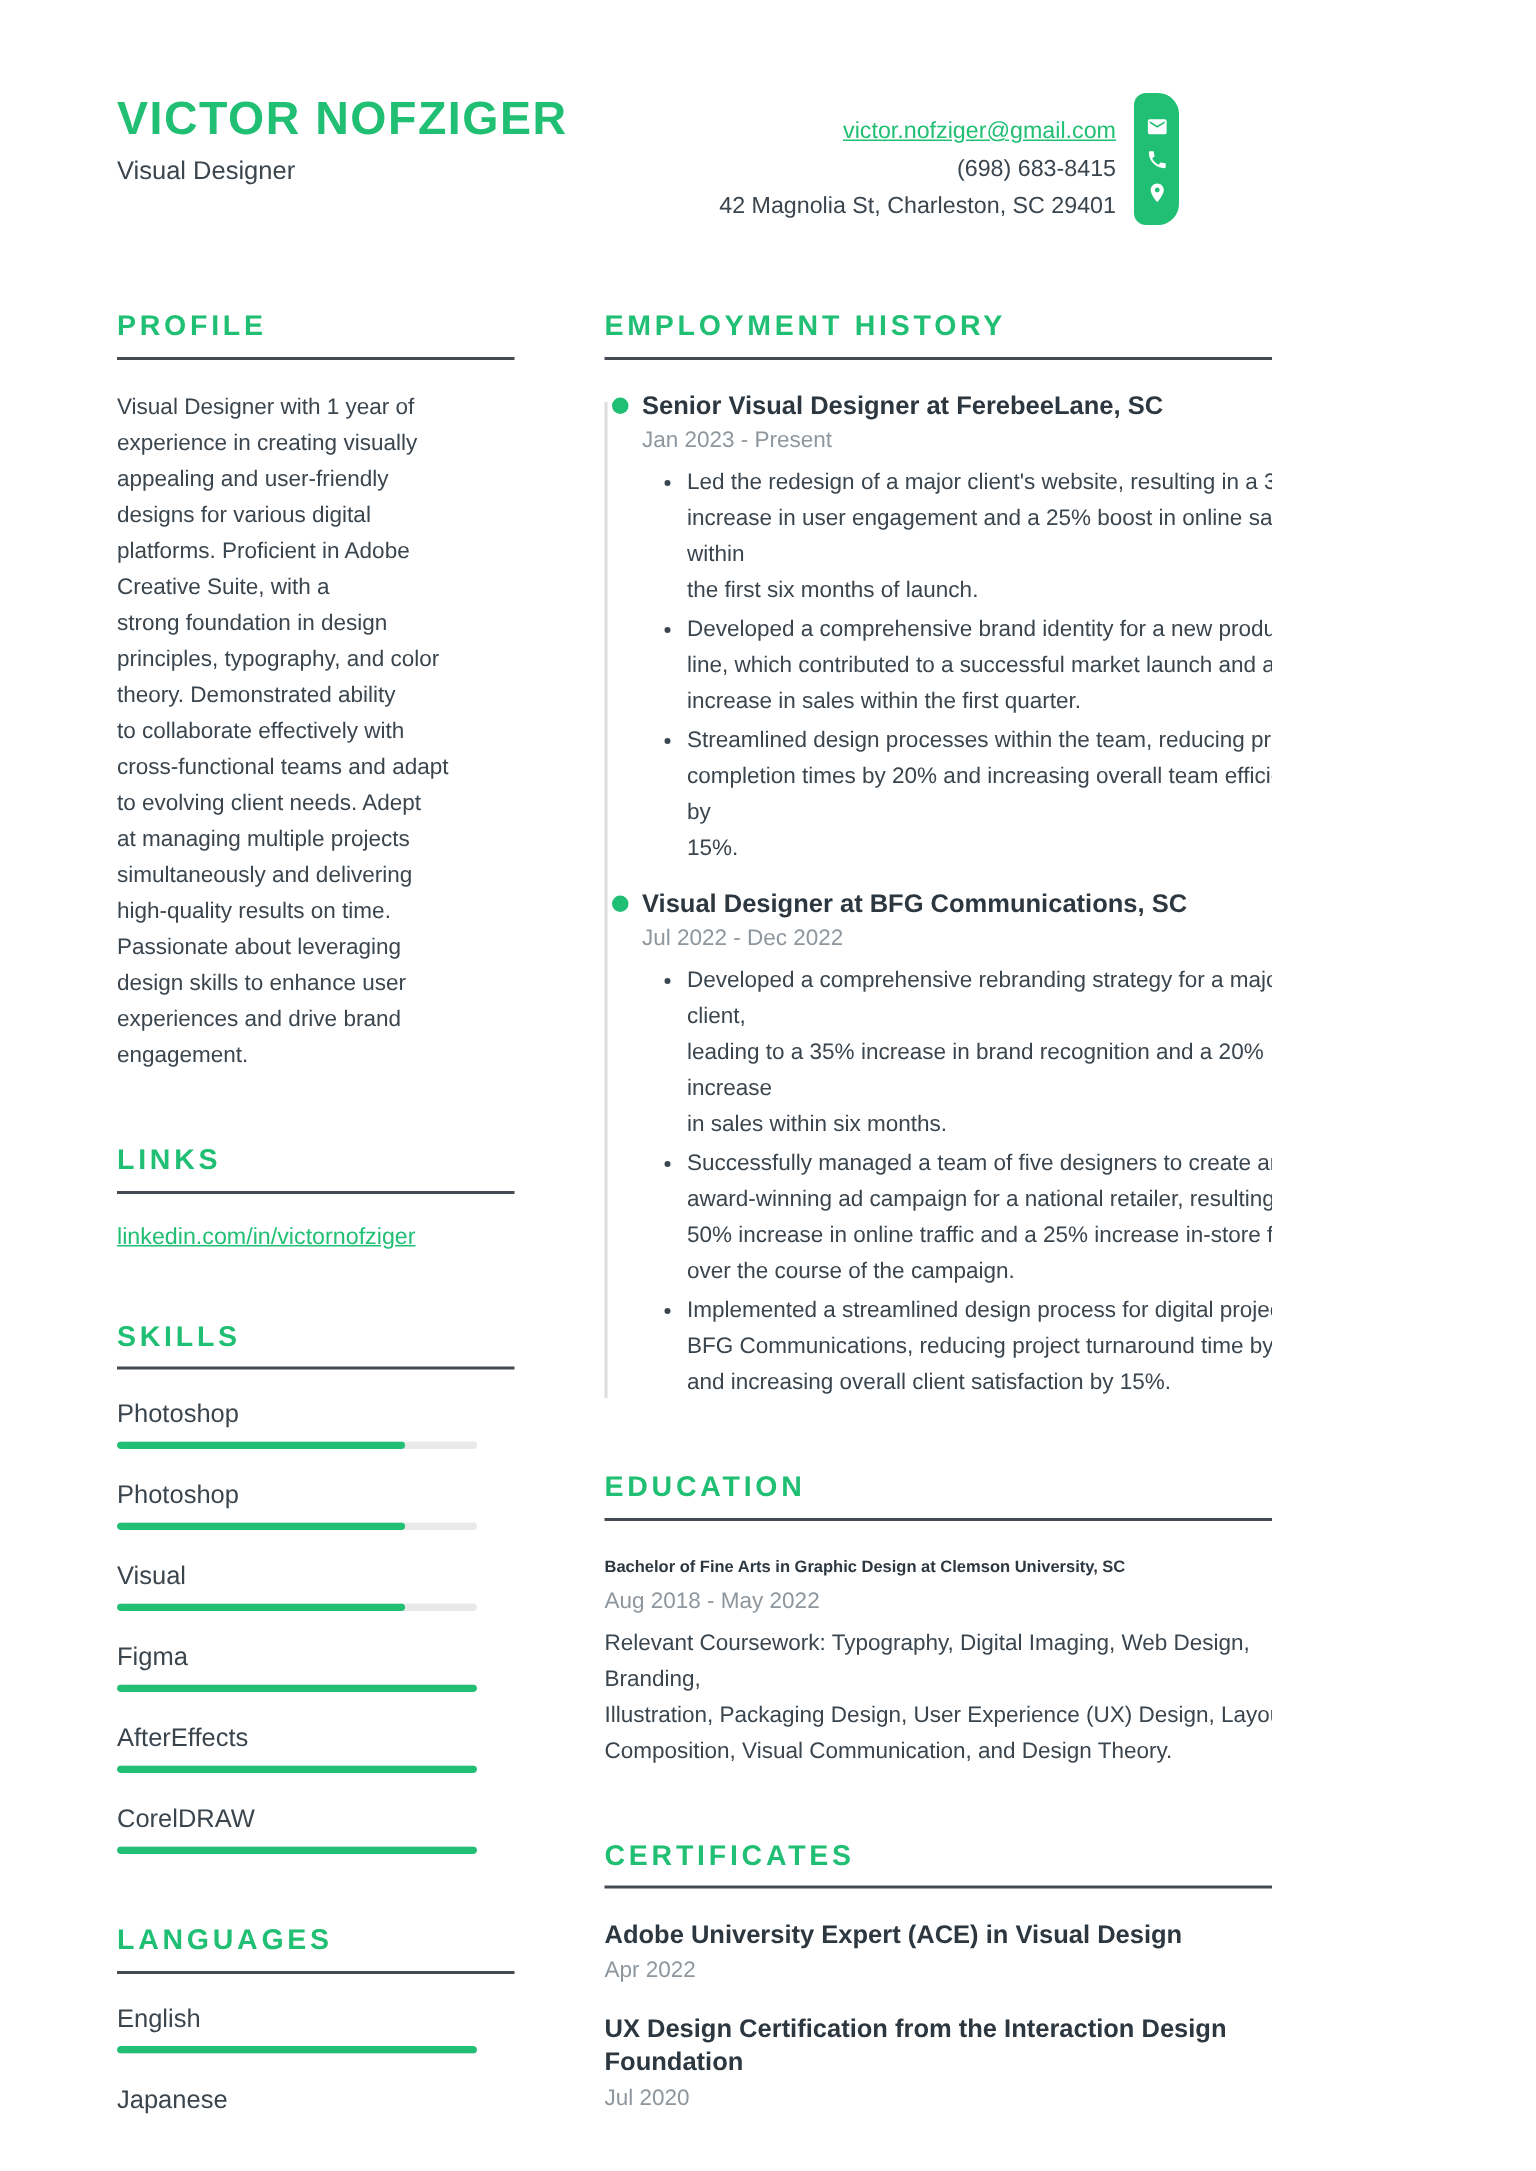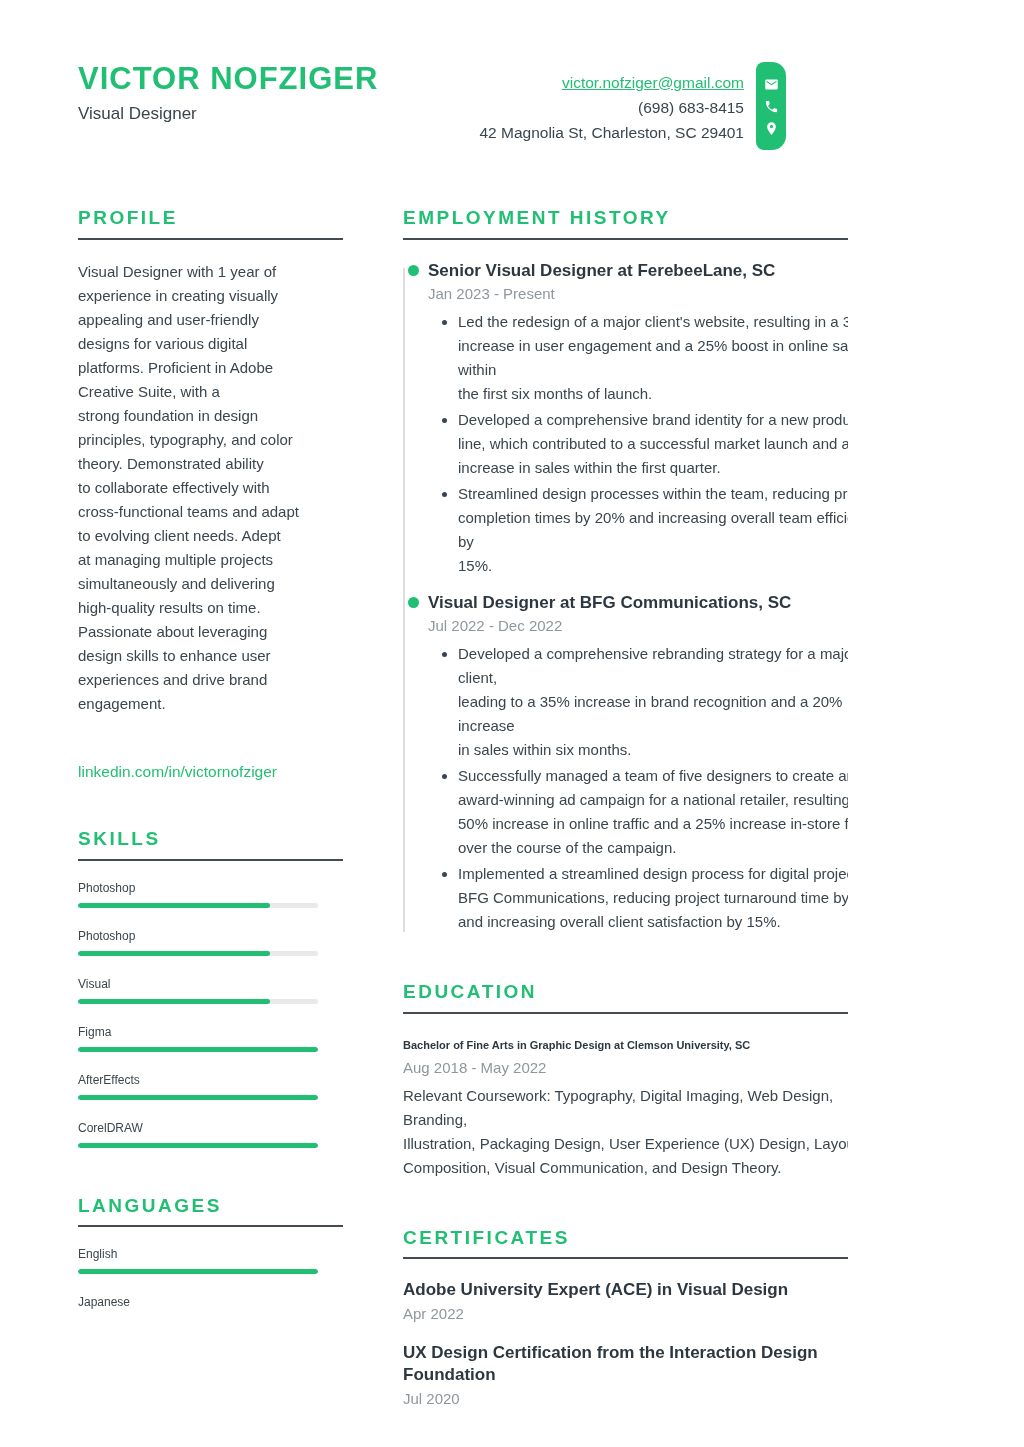--- a/index.html
+++ b/index.html
@@ -16,44 +16,44 @@
   .page{
     width:848px;height:1447px;background:#fff;overflow:hidden;
     padding:62px 62px 30px 78px;
     font-family:"Liberation Sans", sans-serif;
     color:var(--text);
   }
   
   .header{display:flex;justify-content:space-between;align-items:flex-start;margin-bottom:57px;}
   .name{margin:0;font-size:31px;font-weight:700;letter-spacing:1px;color:var(--accent);line-height:1.1;}
   .person-title{font-size:17px;margin-top:8px;color:var(--text);}
-  .contact{display:flex;align-items:center;}
+  .contact{display:flex;align-items:flex-end;}
   .contact-text{text-align:right;font-size:15.5px;line-height:25px;color:var(--text);padding-top:2px;}
   .email{color:var(--accent);text-decoration:underline;display:block;cursor:pointer;}
   .icon-col{
     width:30px;height:88px;margin-left:12px;background:var(--accent);
     border-radius:8px 14px 14px 8px;
     display:flex;flex-direction:column;align-items:center;justify-content:center;gap:7px;
   }
   .icon-col svg{width:15px;height:15px;fill:#fff;display:block;}
   
   .main{display:flex;gap:60px;}
   .sidebar{flex:0 0 265px;width:265px;}
   .content{flex:0 0 492px;width:492px;}
   .sec + .sec{margin-top:47px;}
   .sec-h{
     margin:0 0 20px;padding-bottom:8px;border-bottom:2px solid var(--rule);
     color:var(--accent);font-size:19px;font-weight:700;letter-spacing:2.5px;line-height:1.2;
   }
   
   .profile-text{font-size:15px;line-height:24px;white-space:pre-line;}
-  .link-item{font-size:15.5px;color:var(--accent);display:inline-block;cursor:pointer;text-align:center;}
+  .link-item{font-size:15.5px;color:var(--accent);text-decoration:underline;display:inline-block;cursor:pointer;text-align:center;}
   .skill{margin-bottom:21px;}
   .skill:last-child{margin-bottom:0;}
-  .skill-label{font-size:12px;margin-bottom:8px;color:var(--text);}
+  .skill-label{font-size:17px;margin-bottom:8px;color:var(--text);}
   .bar{width:240px;height:5px;background:var(--track);border-radius:3px;overflow:hidden;}
   .bar-fill{height:100%;background:var(--accent);border-radius:3px;}
   
   .jobs{position:relative;padding-left:25px;}
   .jobs::before{content:"";position:absolute;left:0;top:8px;bottom:2px;width:2px;background:var(--tline);}
   .job + .job{margin-top:14px;}
   .job{position:relative;}
   .dot{position:absolute;left:-20px;top:5px;width:11px;height:11px;border-radius:50%;background:var(--accent);}
   .job-title{margin:0;font-size:17px;font-weight:700;color:var(--text-dark);line-height:22px;}
   .dates{font-size:15px;color:var(--muted);margin:3px 0 7px;line-height:18px;}
@@ -124,20 +124,21 @@
 at managing multiple projects
 simultaneously and delivering
 high-quality results on time.
 Passionate about leveraging
 design skills to enhance user
 experiences and drive brand
 engagement.</div>
       </section>
 
       <section class="sec">
+        <h2 class="sec-h">LINKS</h2>
         <a class="link-item">linkedin.com/in/victornofziger</a>
       </section>
 
       <section class="sec">
         <h2 class="sec-h">SKILLS</h2>
         <div class="skill">
           <div class="skill-label">Photoshop</div>
           <div class="bar">
               <div class="bar-fill" style="width: 80%;"></div>
             </div>

